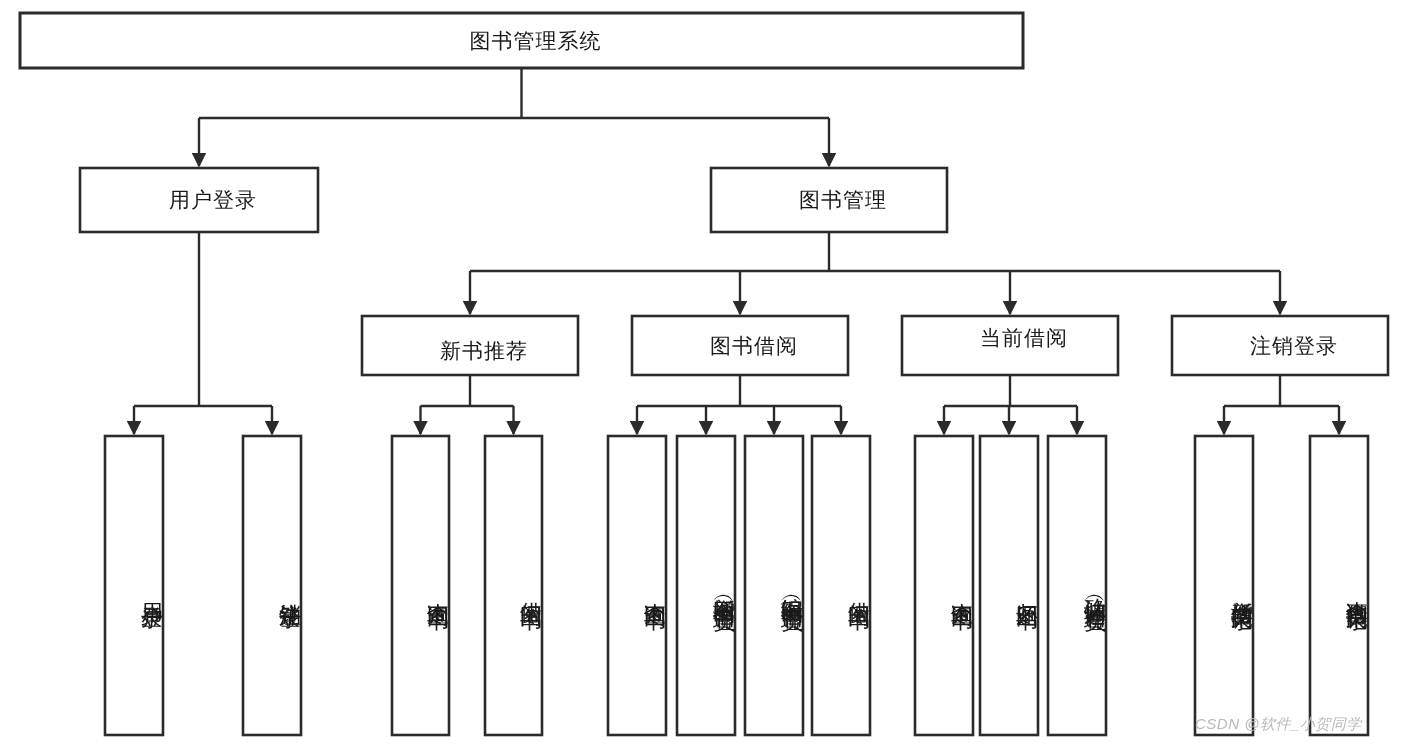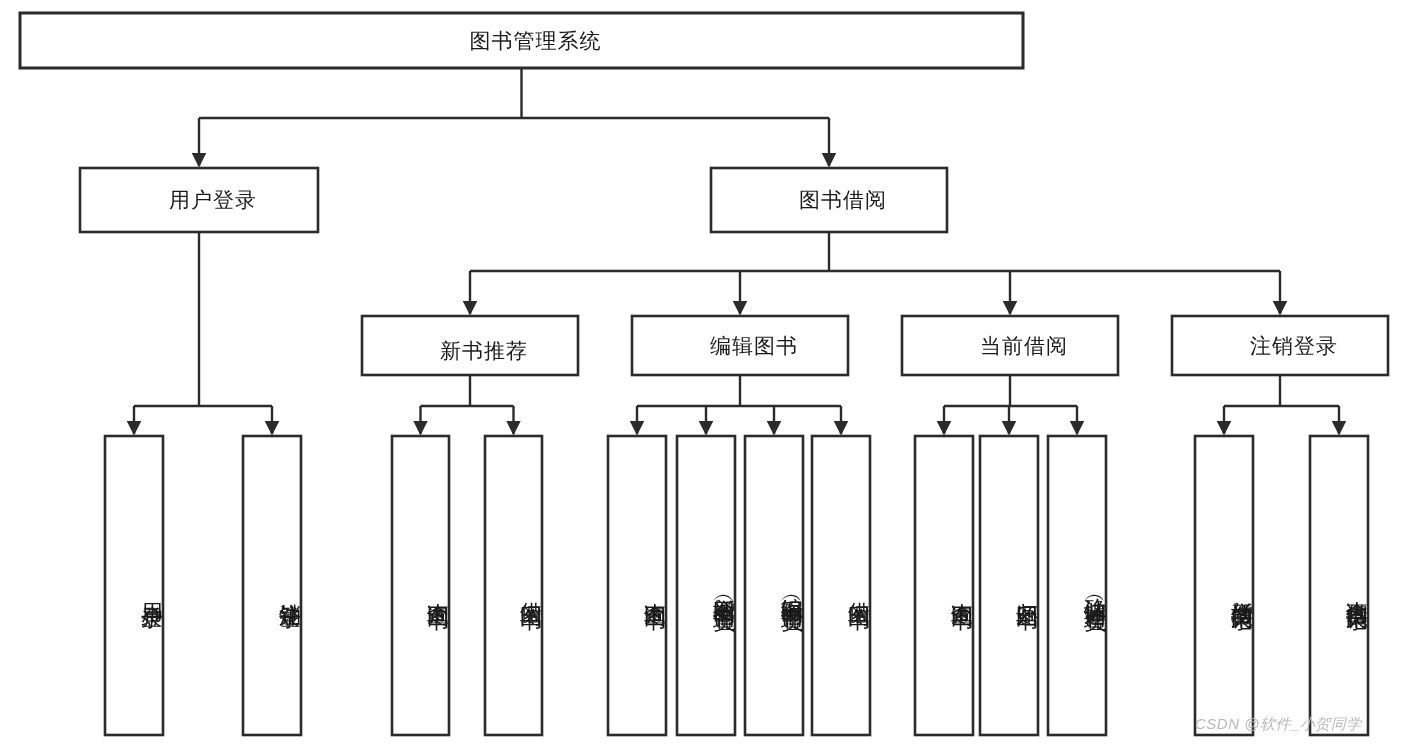--- a/index.html
+++ b/index.html
@@ -109,24 +109,24 @@
         <path d="M 1280 375 L 1280 406"></path>
         <path d="M 1224 406 L 1339 406"></path>
         <path d="M 1224 406 L 1224 434" marker-end="url(#arrow)"></path>
         <path d="M 1339 406 L 1339 434" marker-end="url(#arrow)"></path>
       </g>
   </svg>
 
   <div id="labels">
       <div class="node-label h" style="left: 20px; top: 13px; width: 1003px; height: 55px;">图书管理系统</div>
       <div class="node-label h" style="left: 80px; top: 168px; width: 238px; height: 64px;">用户登录</div>
-      <div class="node-label h" style="left: 711px; top: 168px; width: 236px; height: 64px;">图书借阅</div>
+      <div class="node-label h" style="left: 711px; top: 168px; width: 236px; height: 64px;">图书管理</div>
       <div class="node-label h" style="left: 362px; top: 316px; width: 216px; height: 69px; text-align: center;">新书推荐</div>
-      <div class="node-label h" style="left: 632px; top: 316px; width: 216px; height: 59px;">编辑图书</div>
-      <div class="node-label h" style="left: 902px; top: 316px; width: 216px; height: 59px; border-radius: 18px;">当前借阅</div>
+      <div class="node-label h" style="left: 632px; top: 316px; width: 216px; height: 59px;">图书借阅</div>
+      <div class="node-label h" style="left: 902px; top: 308px; width: 216px; height: 59px; border-radius: 18px;">当前借阅</div>
       <div class="node-label h" style="left: 1172px; top: 316px; width: 216px; height: 59px;">注销登录</div>
       <div class="node-label v" style="left: 105px; top: 436px; width: 58px; height: 299px;">用户登录</div>
       <div class="node-label v" style="left: 243px; top: 436px; width: 58px; height: 299px;">注销登录</div>
       <div class="node-label v" style="left: 392px; top: 436px; width: 57px; height: 299px;">查询图书</div>
       <div class="node-label v" style="left: 485px; top: 436px; width: 57px; height: 299px;">借阅图书</div>
       <div class="node-label v" style="left: 608px; top: 436px; width: 58px; height: 299px;">查询图书</div>
       <div class="node-label v" style="left: 677px; top: 436px; width: 58px; height: 299px;">新增图书（管理员）</div>
       <div class="node-label v" style="left: 745px; top: 436px; width: 58px; height: 299px;">编辑图书（管理员）</div>
       <div class="node-label v" style="left: 812px; top: 436px; width: 58px; height: 299px;">借阅图书</div>
       <div class="node-label v" style="left: 915px; top: 436px; width: 58px; height: 299px;">查询图书</div>

